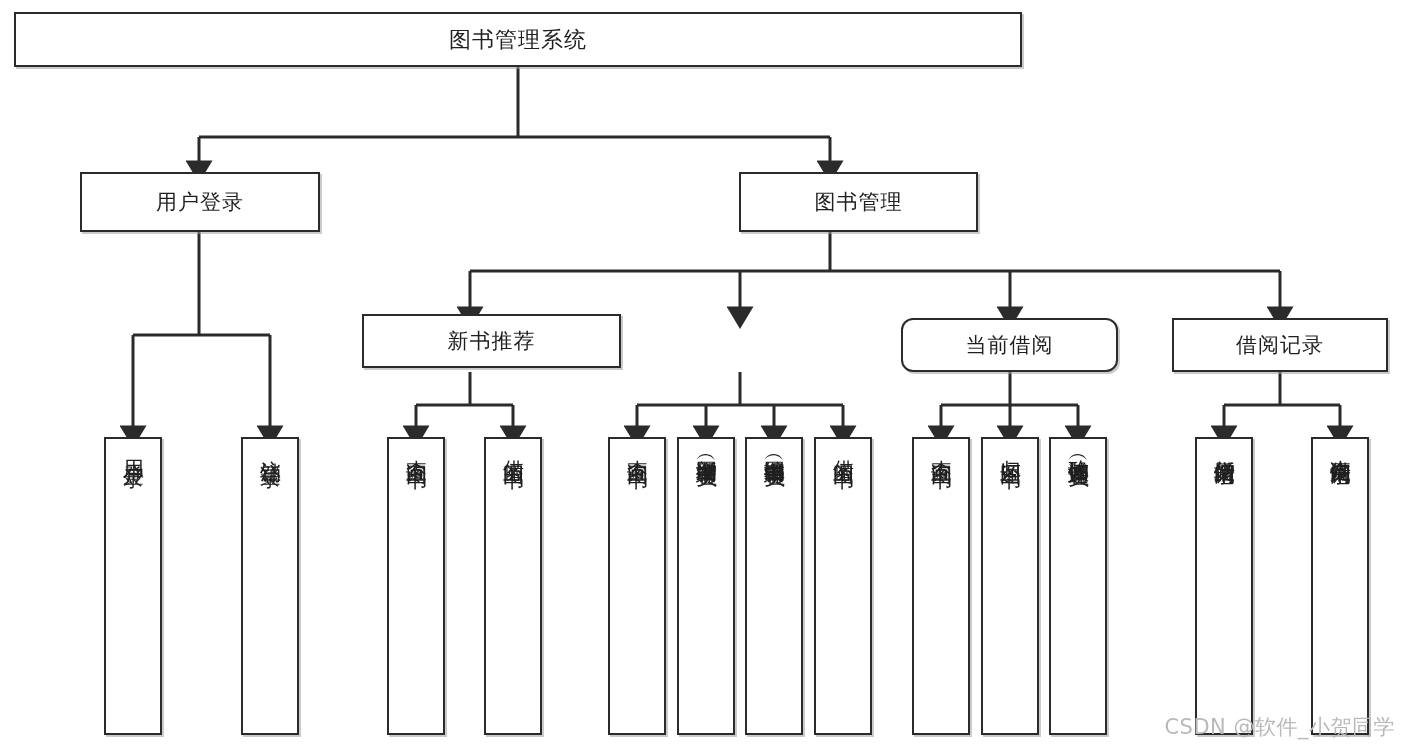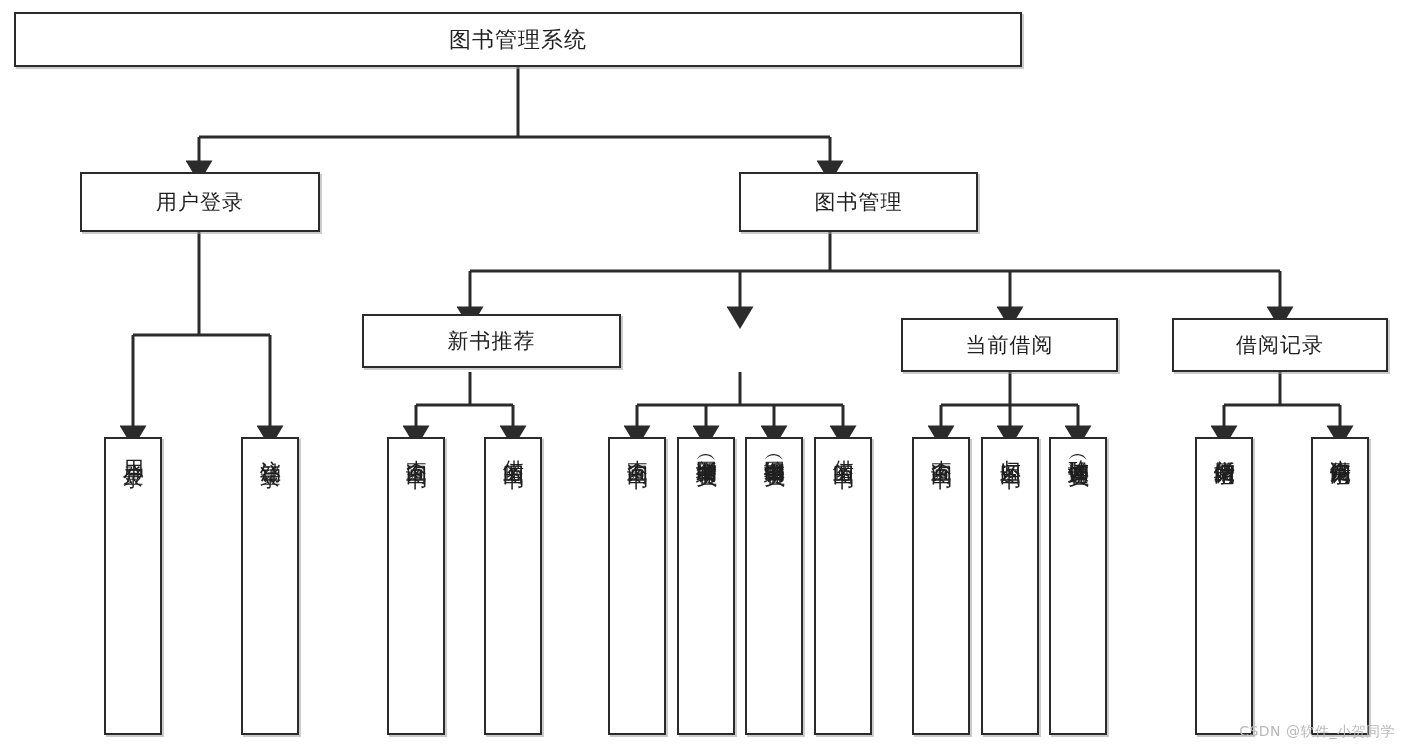--- a/index.html
+++ b/index.html
@@ -63,21 +63,21 @@
     white-space: nowrap;
     -webkit-writing-mode: vertical-rl;
   }
   .node.leaf.tall-text .node-label {
     letter-spacing: 1px;
   }
   #watermark {
     position: absolute;
     right: 10px;
     bottom: 6px;
-    font-size: 14px;
+    font-size: 21px;
     color: #b9b9b9;
     letter-spacing: 0.5px;
     z-index: 5;
     white-space: nowrap;
   }
 </style>
 </head>
 <body>
 
 <div id="diagram-canvas">
@@ -142,21 +142,21 @@
 
   <div class="node" style="left:711px; top:172px; width:239px; height:60px;margin-left:28px;">
     <span class="node-label">图书管理</span>
   </div>
 
   <div class="node" style="left:362px; top:314px; width:259px; height:54px;">
     <span class="node-label">新书推荐</span>
   </div>
 
 
-  <div class="node" style="left:901px; top:318px; width:217px; height:54px;">
+  <div class="node" style="left:901px; top:318px; width:217px; height:54px;border-radius:12px;">
     <span class="node-label">当前借阅</span>
   </div>
 
   <div class="node" style="left:1172px; top:318px; width:216px; height:54px;">
     <span class="node-label">借阅记录</span>
   </div>
 
   <div class="node leaf" style="left:104px; top:437px; width:58px; height:298px;">
     <span class="node-label">用户登录</span>
   </div>

